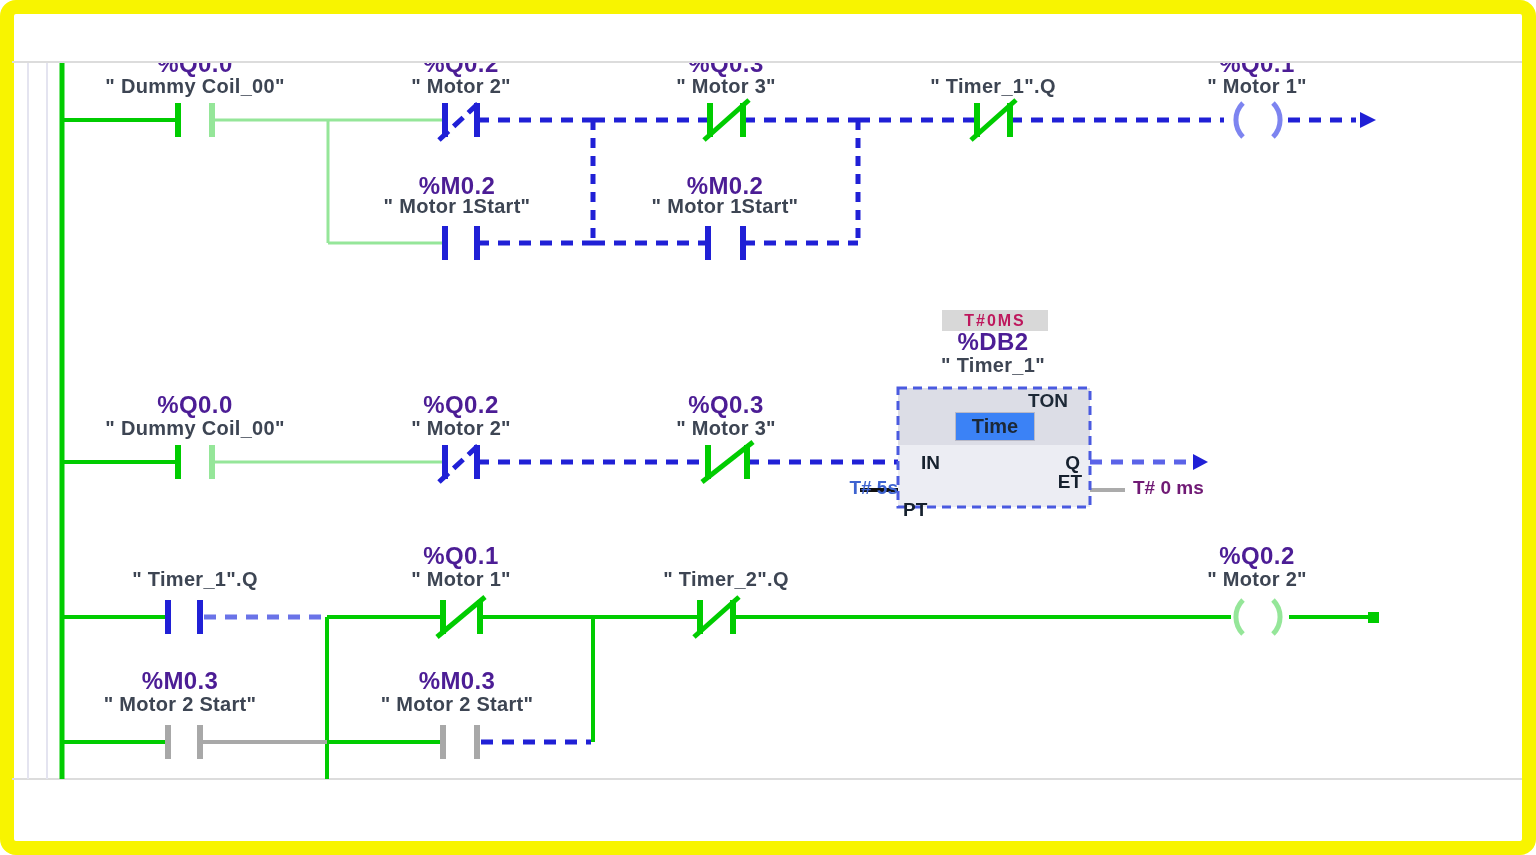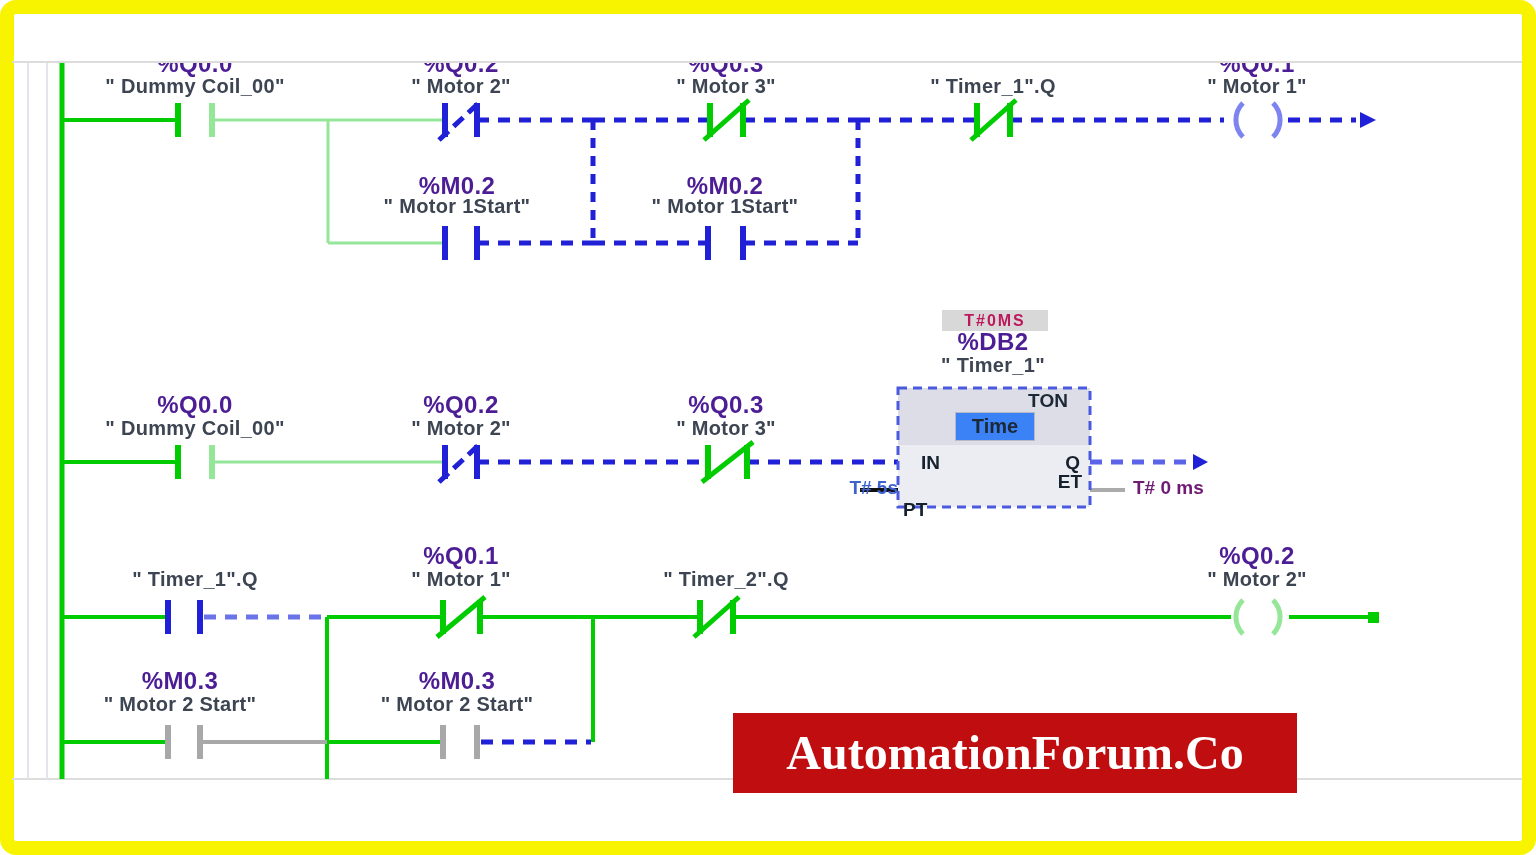--- a/index.html
+++ b/index.html
@@ -217,14 +217,13 @@
     <div class="tag" style="left:449px;top:505px;">" Motor 1"</div>
     <div class="tag" style="left:714px;top:505px;">" Timer_2".Q</div>
     <div class="addr" style="left:1245px;top:479px;">%Q0.2</div>
     <div class="tag" style="left:1245px;top:505px;">" Motor 2"</div>
     <div class="addr" style="left:168px;top:604px;">%M0.3</div>
     <div class="tag" style="left:168px;top:630px;">" Motor 2 Start"</div>
     <div class="addr" style="left:445px;top:604px;">%M0.3</div>
     <div class="tag" style="left:445px;top:630px;">" Motor 2 Start"</div>
   </div>
 
-  <div class="banner">AutomationForum.Co</div>
 </div>
 
 </body></html>

